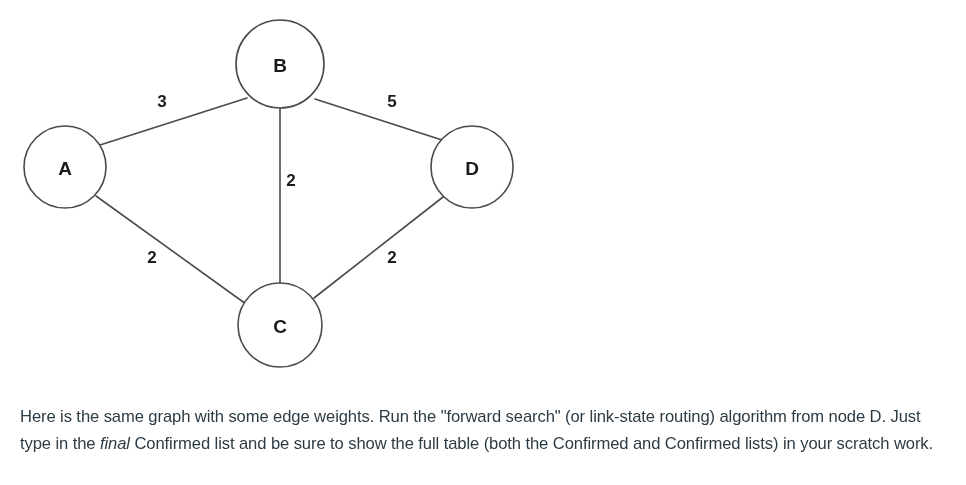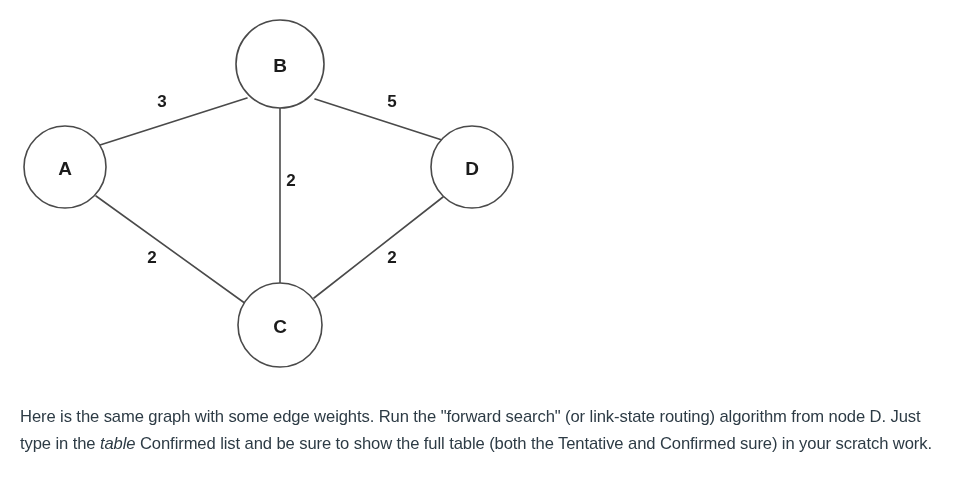--- a/index.html
+++ b/index.html
@@ -100,13 +100,13 @@
     </g>
 
     <text class="weight-label" x="162" y="101">3</text>
     <text class="weight-label" x="392" y="101">5</text>
     <text class="weight-label" x="291" y="180">2</text>
     <text class="weight-label" x="152" y="257">2</text>
     <text class="weight-label" x="392" y="257">2</text>
   </svg>
 </div>
 
-<p id="question-text"><span>Here is the same graph with some edge weights. Run the "forward search" (or link-state routing) algorithm from node D.  Just type in the </span><span class="em-final">table</span><span> Confirmed list and be sure to show the full table (both the Tentative and Confirmed sure) in your scratch work.</span></p>
+<p id="question-text"><span>Here is the same graph with some edge weights. Run the "forward search" (or link-state routing) algorithm from node D.  Just type in the </span><span class="em-final">final</span><span> Confirmed list and be sure to show the full table (both the Confirmed and Confirmed lists) in your scratch work.</span></p>
 
 </body></html>

